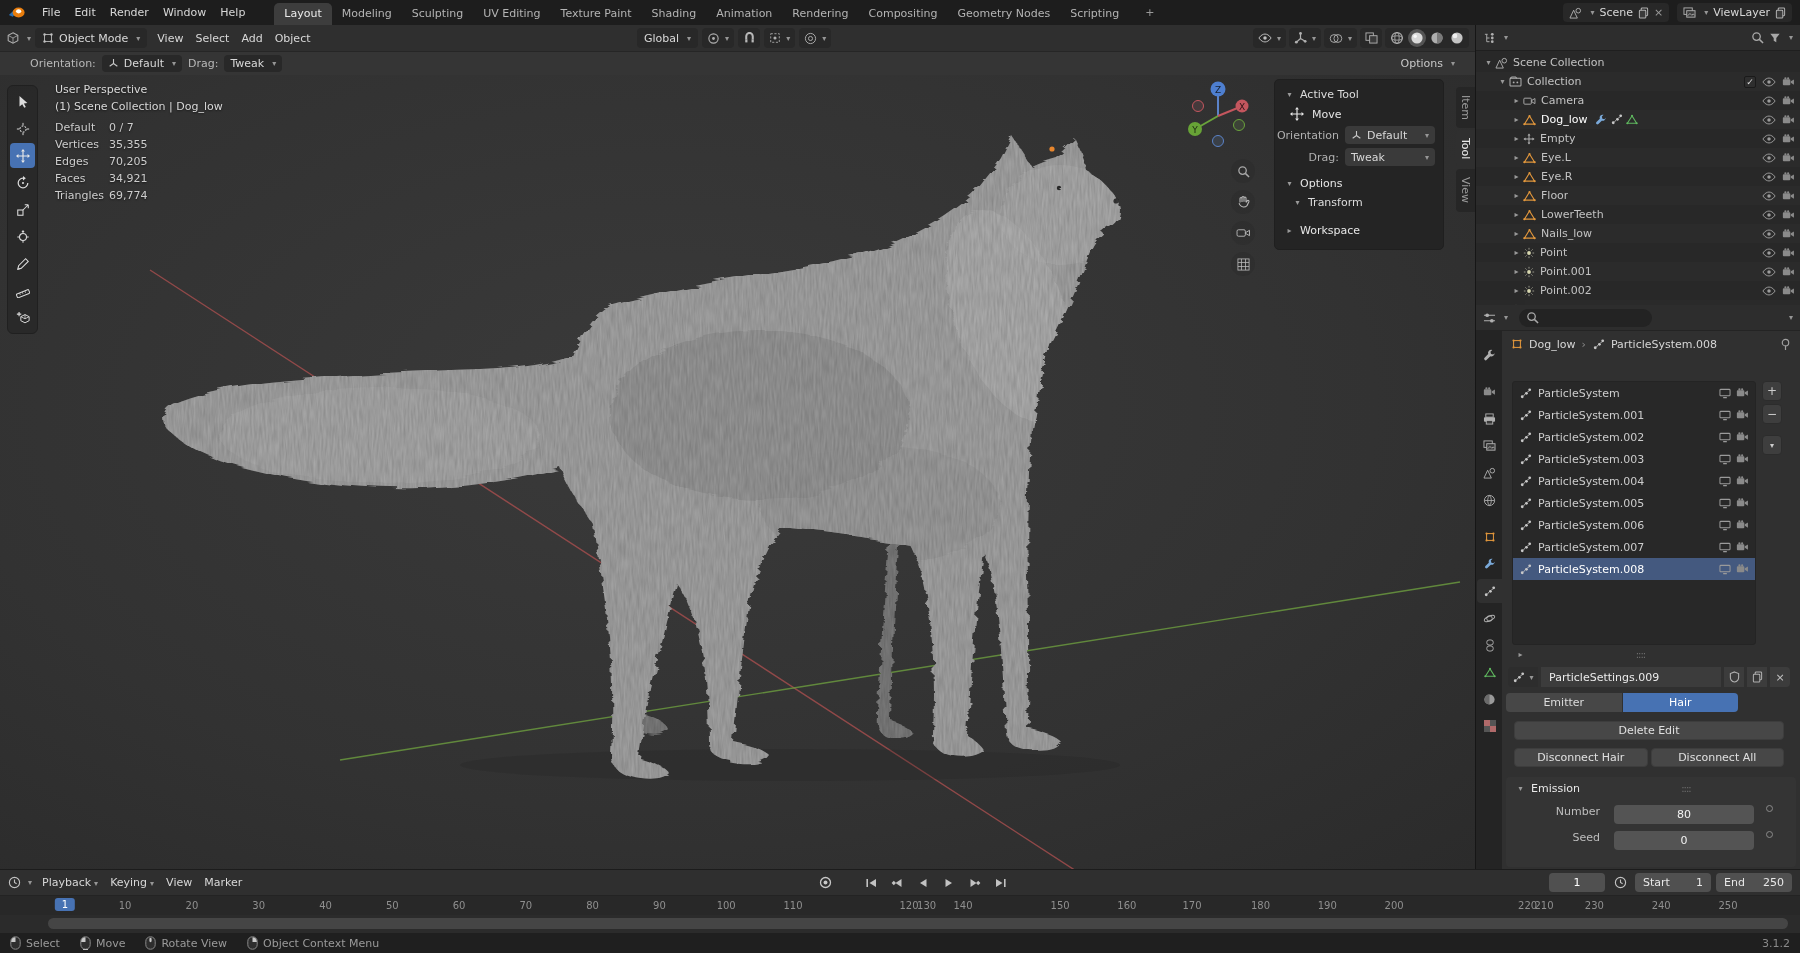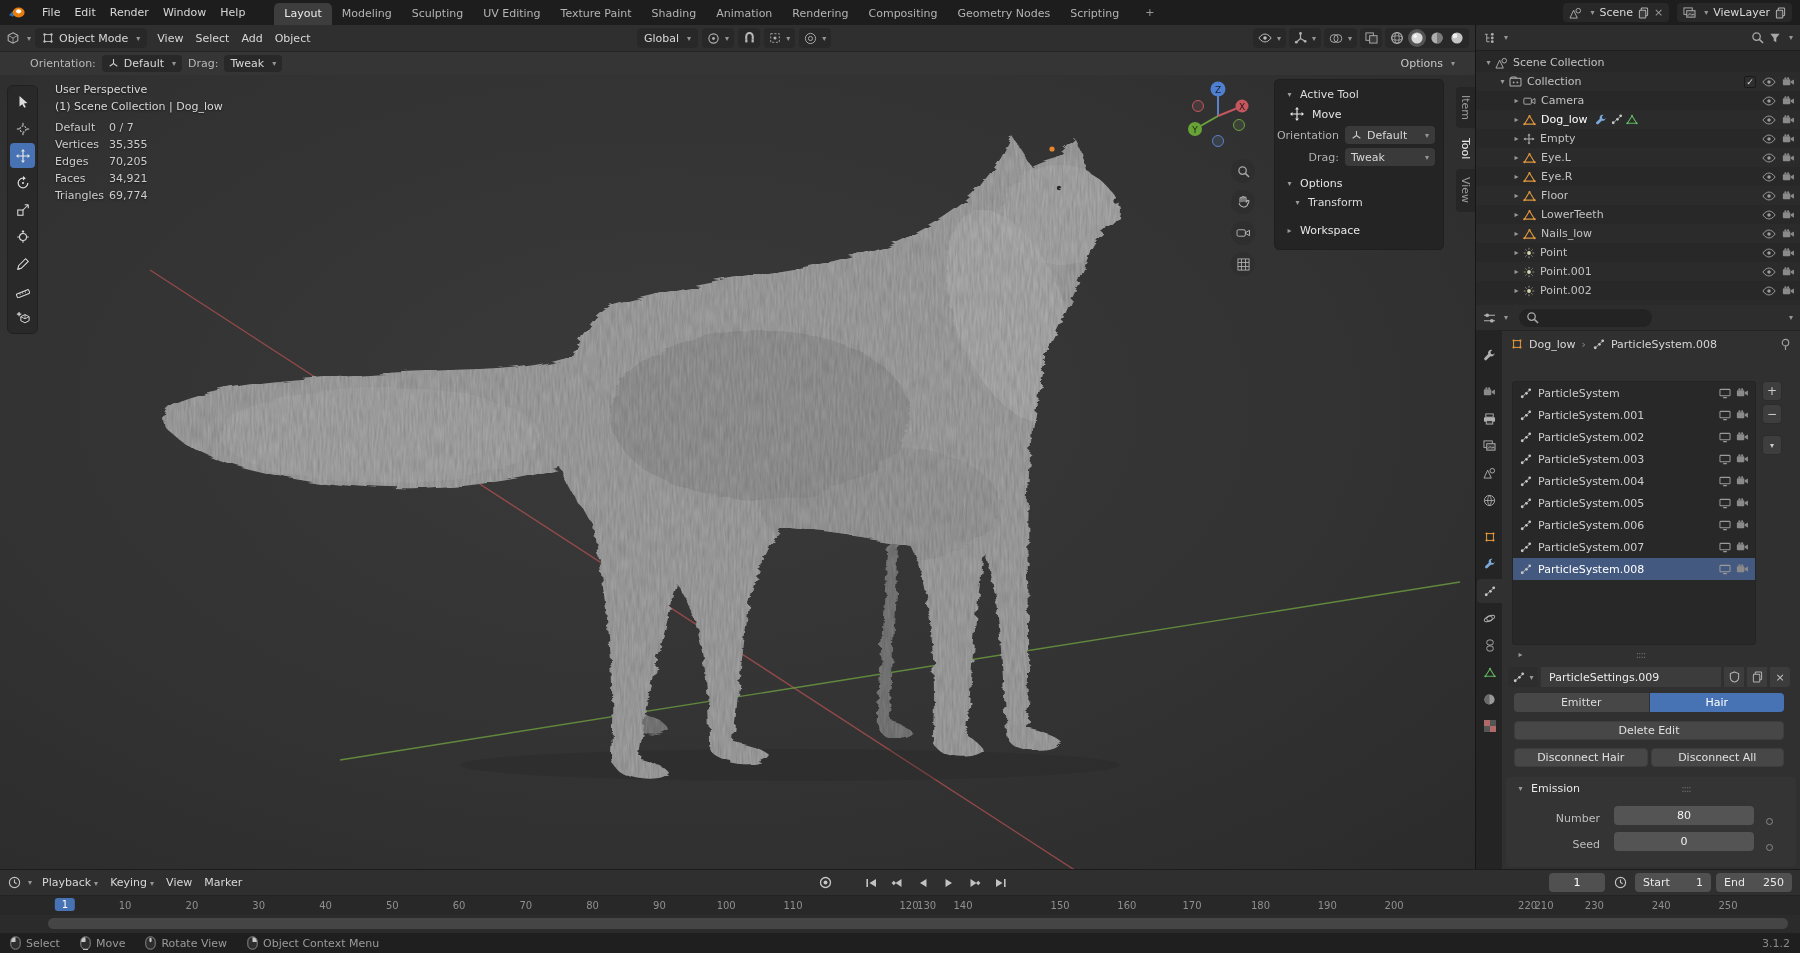--- a/index.html
+++ b/index.html
@@ -115,34 +115,34 @@
   .opbtn{width:20px;height:20px;background:#3e3e3e;border:1px solid #2c2c2c;border-radius:4px;
          display:flex;align-items:center;justify-content:center;color:#ccc;font-size:12px}
   .opbtn.spec{margin-top:8px;font-size:8px}
   .under-list{position:absolute;left:12px;top:318px;width:240px;display:flex;align-items:center;color:#8a8a8a}
   .dragdots{margin:0 auto;letter-spacing:-1px;color:#6f6f6f;font-size:10px}
   .idrow{position:absolute;left:6px;top:336px;right:10px;height:20px;display:flex;align-items:center;gap:3px}
   .browse{width:30px;height:20px;background:#2d2d2d;border-radius:4px 0 0 4px;display:flex;align-items:center;justify-content:center;gap:1px}
   .namefield{flex:1;height:20px;background:#3c3c3c;border-radius:0;display:flex;align-items:center;padding:0 8px;color:#ececec}
   .sqbtn{width:20px;height:20px;background:#3c3c3c;display:flex;align-items:center;justify-content:center;color:#c0c0c0}
   .sqbtn.last{border-radius:0 4px 4px 0}
-  .seg{position:absolute;left:12px;top:362px;width:270px;height:19px;display:flex;gap:1px}
+  .seg{position:absolute;left:4px;top:362px;width:232px;height:19px;display:flex;gap:1px}
   .segbtn{flex:1;background:#474747;color:#dcdcdc;display:flex;align-items:center;justify-content:center}
   .segbtn:first-child{border-radius:4px 0 0 4px}
   .segbtn:last-child{border-radius:0 4px 4px 0}
   .segbtn.on{background:#4772b3;color:#fff}
   .btn{background:#474747;border:1px solid #3d3d3d;border-radius:4px;color:#e0e0e0;
        display:flex;align-items:center;justify-content:center;height:19px}
   .bigbtn{position:absolute;left:12px;top:390px;width:270px}
   .dualbtn{position:absolute;left:12px;top:417px;width:270px;display:flex;gap:3px}
   .dualbtn .btn{flex:1}
   .empanel{position:absolute;left:4px;right:4px;top:446px;bottom:2px;background:#343434;border-radius:4px}
   .em-head{height:22px;display:flex;align-items:center;gap:4px;padding:0 8px;color:#e8e8e8}
   .em-head .dragdots{margin-left:auto}
-  .em-row{height:20px;margin:6px 8px 0;display:flex;align-items:flex-end}
+  .em-row{height:20px;margin:6px 8px 0;display:flex;align-items:flex-start}
   .em-label{width:100px;text-align:right;color:#bdbdbd;padding-right:14px}
   .em-field{width:140px;height:19px;background:#545454;border-radius:4px;display:flex;align-items:center;justify-content:center;color:#f2f2f2}
   .decor{width:7px;height:7px;border:1px solid #8a8a8a;border-radius:50%;margin-left:12px}
 
   
   .timeline{height:64px;background:#2b2b2b;border-top:1px solid #1c1c1c;display:flex;flex-direction:column}
   .tl-header{height:25px;background:#2f2f2f;display:flex;align-items:center;padding:0 8px;gap:4px;position:relative}
   .transport{position:absolute;left:815px;top:0;height:25px;display:flex;align-items:center;gap:6px}
   .tbtn{width:20px;height:18px;display:flex;align-items:center;justify-content:center;border-radius:3px}
   .tl-right{margin-left:auto;display:flex;align-items:center;gap:5px}

